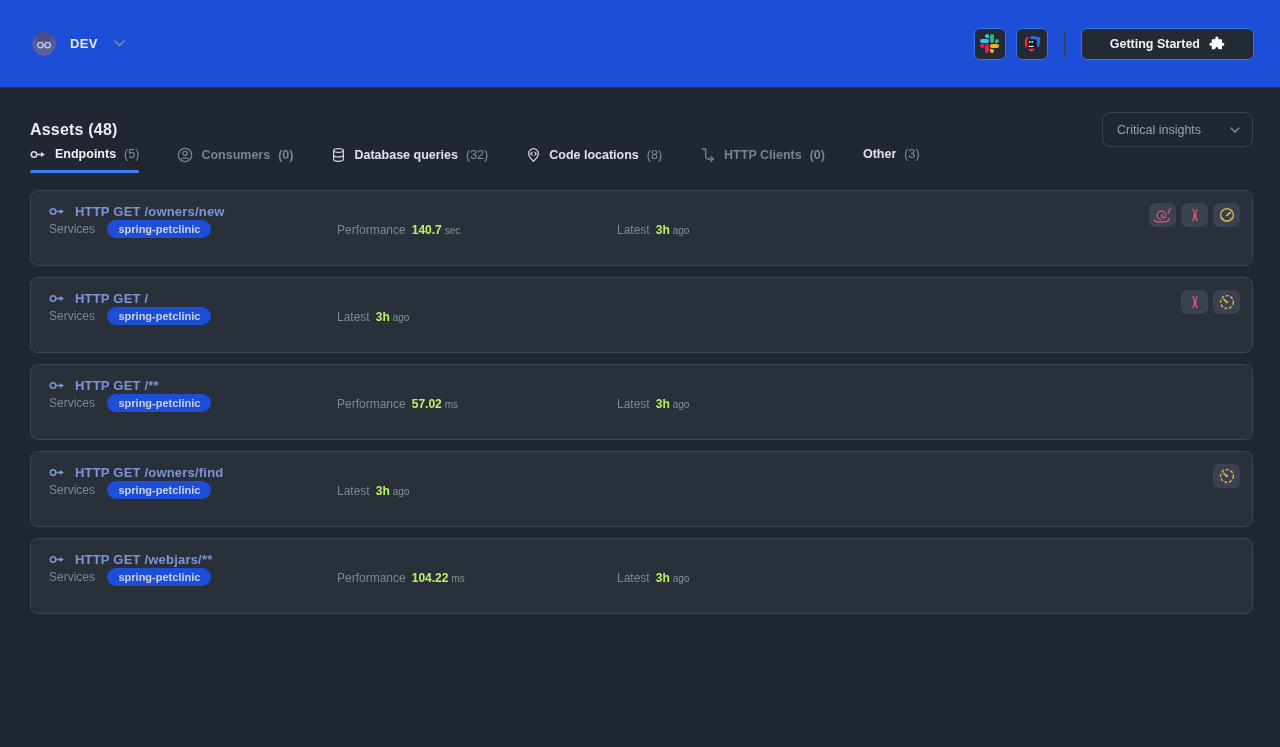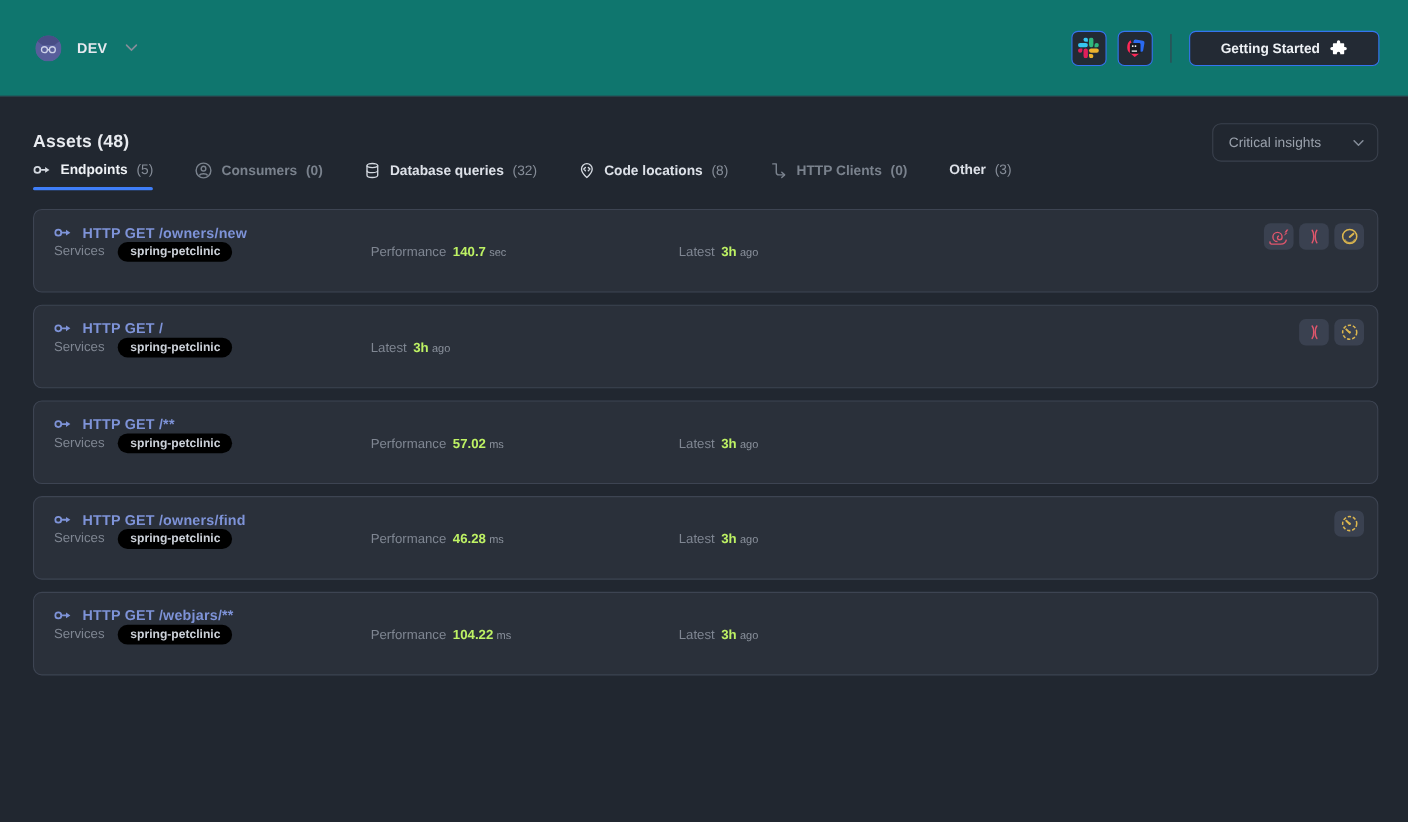--- a/index.html
+++ b/index.html
@@ -11,21 +11,21 @@
     -webkit-font-smoothing:antialiased;
   }
   svg { display:block; }
 
   
   .topbar {
     height:88px;
     display:flex; align-items:center; justify-content:space-between;
     padding:0 26px 0 32px;
     border-bottom:1px solid #2f3642;
-    background:#0f766e;
+    background:#1d4ed8;
   }
   .brand { display:flex; align-items:center; gap:14px; cursor:pointer; }
   .logo { width:24px; height:24px; border-radius:50%; overflow:hidden; flex:0 0 auto; }
   .env-name { font-size:13px; font-weight:bold; color:#e6e9ef; letter-spacing:.3px; }
   .brand .chev { color:#858d99; margin-left:2px; }
 
   .top-actions { display:flex; align-items:center; gap:10px; }
   .icon-btn {
     width:32px; height:32px; border-radius:6px;
     border:1px solid #3574f0; background:#232a34;
@@ -83,21 +83,21 @@
     width:27px; height:24px; border-radius:6px; background:#3a4150;
     display:flex; align-items:center; justify-content:center; cursor:pointer;
   }
 
   .card-meta { display:grid; grid-template-columns:288px 280px auto; align-items:center; }
   .meta-label { font-size:12px; color:#7f8692; }
   .meta-value { font-size:12px; font-weight:bold; color:#bef264; margin-left:6px; }
   .meta-unit { font-size:10px; color:#8a919c; margin-left:3px; }
   .pill {
     display:inline-block; margin-left:8px;
-    background:#000000; color:#ccd1d9;
+    background:#1d4ed8; color:#ccd1d9;
     font-size:11px; font-weight:bold;
     padding:3px 11px; border-radius:10px;
   }
 </style>
 </head>
 <body>
 
 <header class="topbar">
   <div class="brand">
     <span class="logo">
@@ -376,23 +376,20 @@
                 </svg>
               </span>
             </span>
           </div>
     </div>
     <div class="card-meta">
       <div class="meta-services">
         <span class="meta-label">Services</span>
         <span class="pill">spring-petclinic</span>
       </div>
-      <div class="meta-perf">
-        <span class="meta-label">Performance</span><span class="meta-value">46.28</span><span class="meta-unit">ms</span>
-      </div>
       <div class="meta-latest">
         <span class="meta-label">Latest</span><span class="meta-value">3h</span><span class="meta-unit">ago</span>
       </div>
     </div>
   </div>
 
   <div class="card">
     <div class="card-title-row">
       <span class="ep-icon">
             <svg width="17" height="11" viewBox="0 0 17 11" fill="none">

